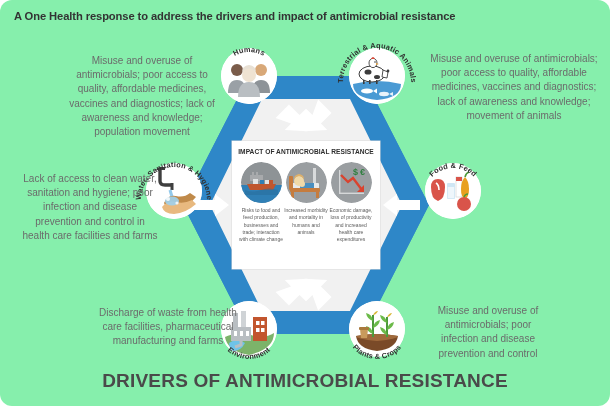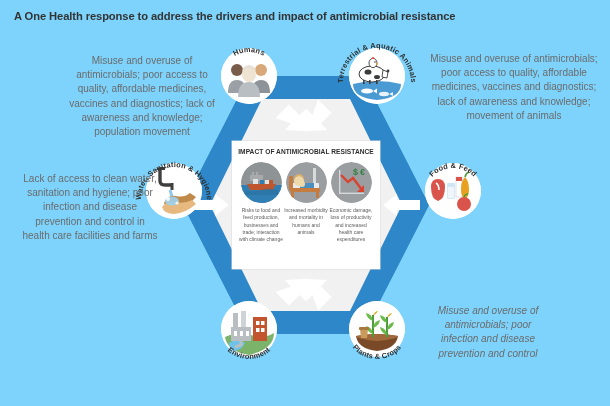--- a/index.html
+++ b/index.html
@@ -6,22 +6,23 @@
     margin: 0; padding: 0;
     background: #ffffff;
   }
   body {
     font-family: "Liberation Sans", sans-serif;
   }
   #stage {
     position: relative;
     width: 610px;
     height: 406px;
-    background: #7dd3fc;
+    background: #86efac;
     overflow: hidden;
+    border-radius: 12px;
   }
   
   #main-title {
     position: absolute;
     left: 14px; top: 10px;
     width: 560px;
     font-size: 11.2px;
     font-weight: bold;
     color: #333333;
     letter-spacing: -0.1px;
@@ -42,21 +43,21 @@
     font-size: 10px;
     line-height: 1.42;
     color: #6b6b6b;
     text-align: center;
   }
   #driver-humans   { left: 62px;  top: 54px;  width: 160px; }
   #driver-animals  { left: 430px; top: 52px;  width: 168px; }
   #driver-wash     { left: 22px;  top: 172px; width: 136px; text-align: center; }
   #driver-food     { left: 494px; top: 172px; width: 112px; }
   #driver-environment { left: 98px; top: 306px; width: 140px; }
-  #driver-plants   { left: 430px; top: 304px; width: 116px; font-style: italic; }
+  #driver-plants   { left: 430px; top: 304px; width: 116px; }
 
   
   #hex-wrap {
     position: absolute;
     left: 0; top: 0;
     width: 610px; height: 406px;
   }
   
   #impact-panel {
     position: absolute;
@@ -367,16 +368,18 @@
     </div>
     <svg class="node-label-svg" viewBox="0 0 80 80">
       <path id="arc-plants" d="M 8,38 A 32,32 0 0 0 72,38" fill="none"></path>
       <text><textPath href="#arc-plants" startOffset="50%" text-anchor="middle">Plants &amp; Crops</textPath></text>
     </svg>
   </div>
 
   <div class="driver-text" id="driver-humans">Misuse and overuse of antimicrobials; poor access to quality, affordable medicines, vaccines and diagnostics; lack of awareness and knowledge; population movement</div>
   <div class="driver-text" id="driver-animals">Misuse and overuse of antimicrobials; poor access to quality, affordable medicines, vaccines and diagnostics; lack of awareness and knowledge; movement of animals</div>
   <div class="driver-text" id="driver-wash">Lack of access to clean water, sanitation and hygiene; poor infection and disease prevention and control in health care facilities and farms</div>
+  <div class="driver-text" id="driver-environment">Discharge of waste from health care facilities, pharmaceutical manufacturing and farms</div>
   <div class="driver-text" id="driver-plants">Misuse and overuse of antimicrobials; poor infection and disease prevention and control</div>
 
+  <div id="bottom-title">DRIVERS OF ANTIMICROBIAL RESISTANCE</div>
 
 </div>
 
 </body></html>

